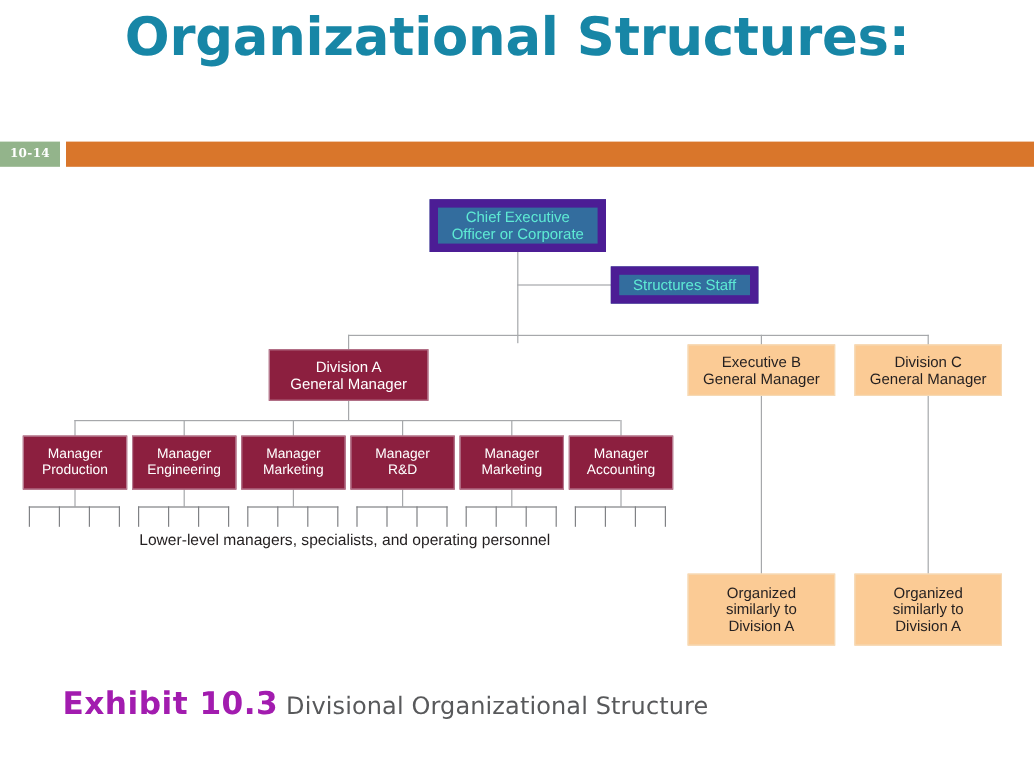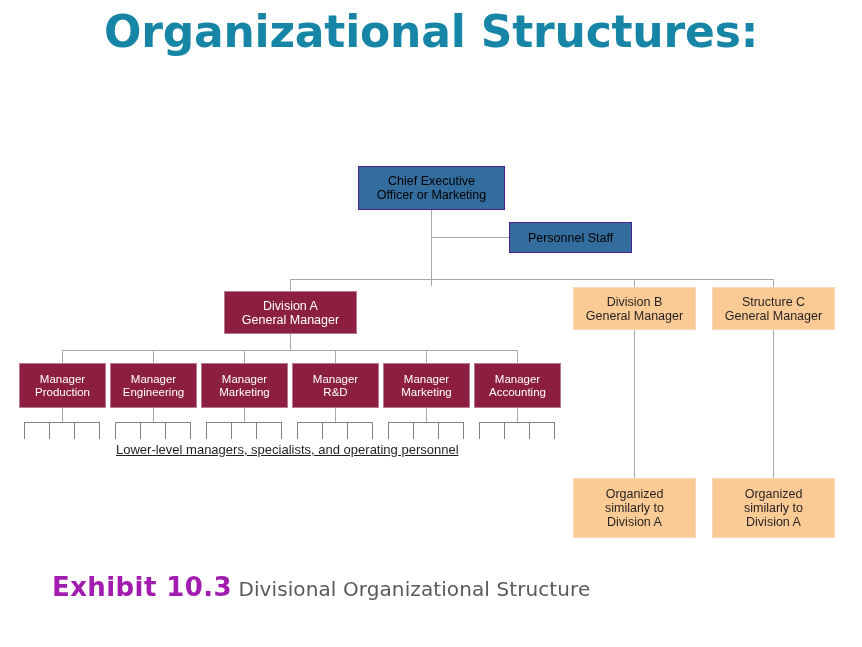--- a/index.html
+++ b/index.html
@@ -89,22 +89,22 @@
     justify-content: center;
     text-align: center;
     font-family: "Liberation Sans", sans-serif;
     line-height: 1.12;
     z-index: 3;
   }
   .node span { display: block; white-space: nowrap; }
 
   .node.blue {
     background: #336d9e;
-    border: 1px solid #4c1d95;
-    color: #000000;
+    border: 7px solid #4c1d95;
+    color: #5eead4;
     font-size: 12.5px;
   }
   .node.maroon {
     background: #8c1f3f;
     border: 1px solid #b6798f;
     color: #ffffff;
     font-size: 12.5px;
   }
   .node.maroon.small { font-size: 11.5px; }
   .node.peach {
@@ -144,21 +144,20 @@
     background: #808285;
   }
 
   .lowlabel {
     position: absolute;
     font-family: "Liberation Sans", sans-serif;
     font-size: 13px;
     color: #231f20;
     white-space: nowrap;
     z-index: 2;
-    text-decoration: underline;
   }
 
   
   .caption {
     position: absolute;
     left: 52px;
     top: 572px;
     white-space: nowrap;
   }
   .caption .exh {
@@ -178,52 +177,56 @@
 </style>
 </head>
 <body>
 
 <div class="slide">
 
   <div class="title-block">
     <div class="title-line">Organizational Structures:</div>
   </div>
 
+  <div class="banner">
+    <div class="banner-badge">10-14</div>
+    <div class="banner-bar"></div>
+  </div>
 
   <div class="chart">
 
     <div class="ln v" style="left:431px; top:71px; height:76px;"></div>
     <div class="ln h" style="left:431px; top:98px; width:79px;"></div>
 
     <div class="ln h" style="left:290px; top:140px; width:484px;"></div>
     <div class="ln v" style="left:290px; top:140px; height:13px;"></div>
     <div class="ln v" style="left:634px; top:140px; height:13px;"></div>
     <div class="ln v" style="left:773px; top:140px; height:13px;"></div>
 
     <div class="node blue" style="left:358px; top:27px; width:147px; height:44px;">
       <span>Chief Executive</span>
-      <span>Officer or Marketing</span>
+      <span>Officer or Corporate</span>
     </div>
 
     <div class="node blue" style="left:509px; top:83px; width:123px; height:31px;">
-      <span>Personnel Staff</span>
+      <span>Structures Staff</span>
     </div>
 
     <div class="node maroon" style="left:224px; top:152px; width:133px; height:43px;">
       <span>Division A</span>
       <span>General Manager</span>
     </div>
 
     <div class="node peach" style="left:573px; top:148px; width:123px; height:43px;">
-      <span>Division B</span>
+      <span>Executive B</span>
       <span>General Manager</span>
     </div>
 
     <div class="node peach" style="left:712px; top:148px; width:123px; height:43px;">
-      <span>Structure C</span>
+      <span>Division C</span>
       <span>General Manager</span>
     </div>
 
     <div class="ln v" style="left:290px; top:195px; height:16px;"></div>
     <div class="ln h" style="left:62px; top:211px; width:455px;"></div>
 
     <div class="ln v" style="left:62px;  top:211px; height:13px;"></div>
     <div class="ln v" style="left:153px; top:211px; height:13px;"></div>
     <div class="ln v" style="left:244px; top:211px; height:13px;"></div>
     <div class="ln v" style="left:335px; top:211px; height:13px;"></div>

